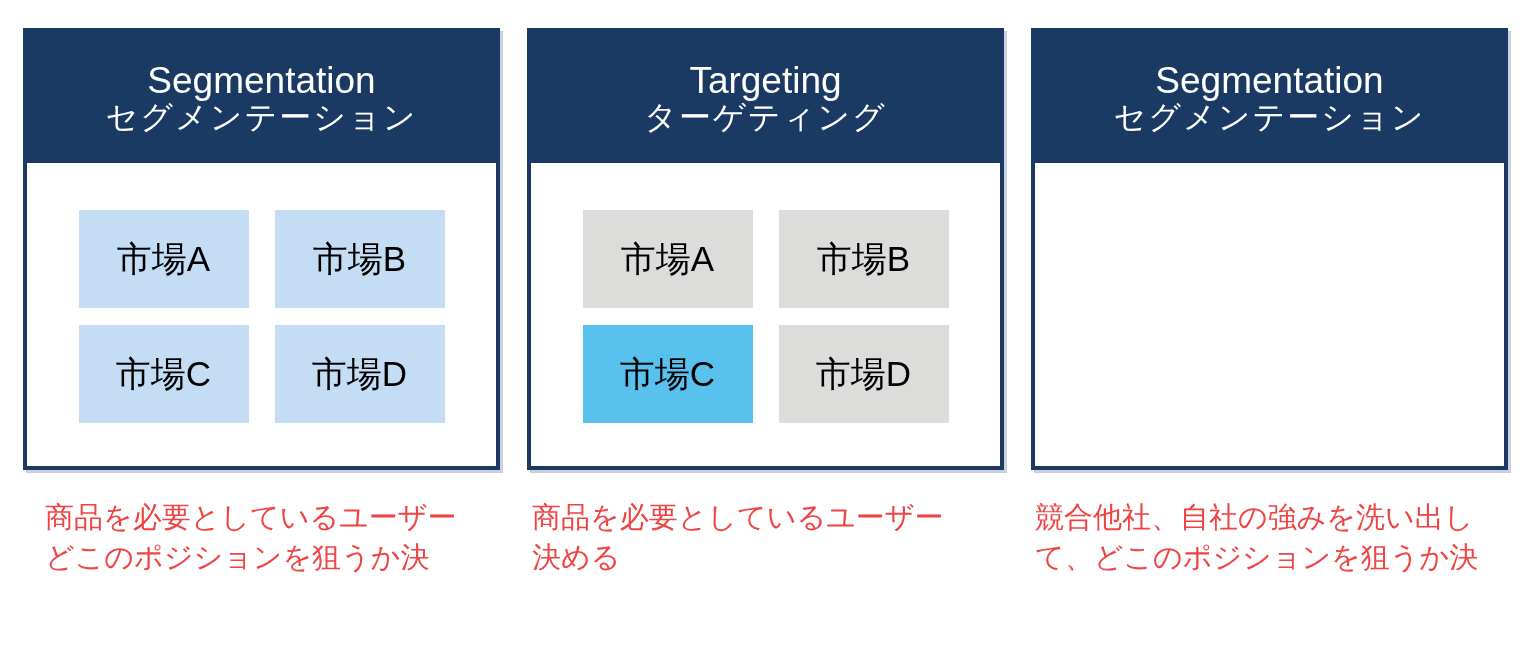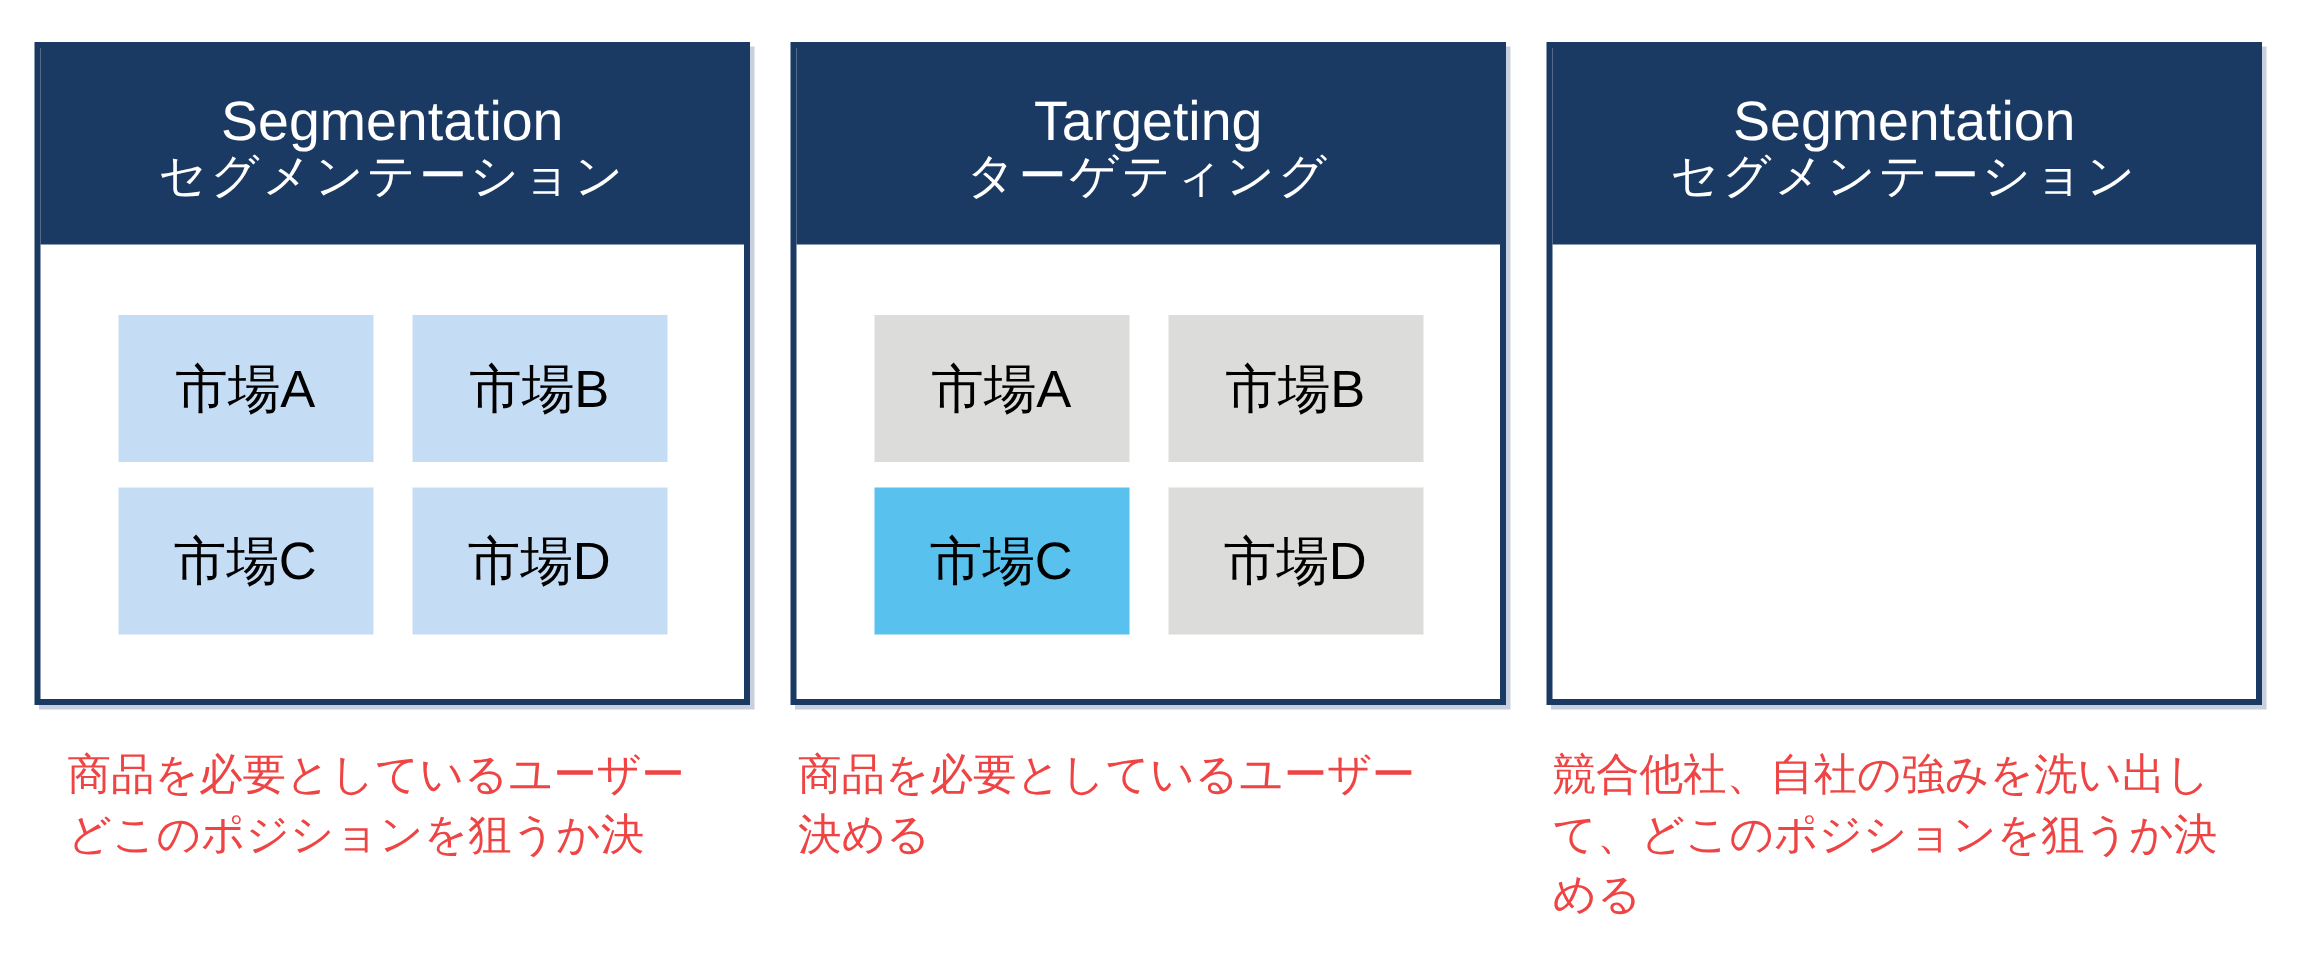--- a/index.html
+++ b/index.html
@@ -109,17 +109,16 @@
   <div class="column col-3">
     <div class="panel">
       <div class="panel-header">
         <div class="title-en">Segmentation</div>
         <div class="title-ja">セグメンテーション</div>
       </div>
     </div>
     <div class="caption">
       <div>競合他社、自社の強みを洗い出し</div>
       <div>て、どこのポジションを狙うか決</div>
-      <div>める</div>
     </div>
   </div>
 
 </div>
 
 </body></html>

